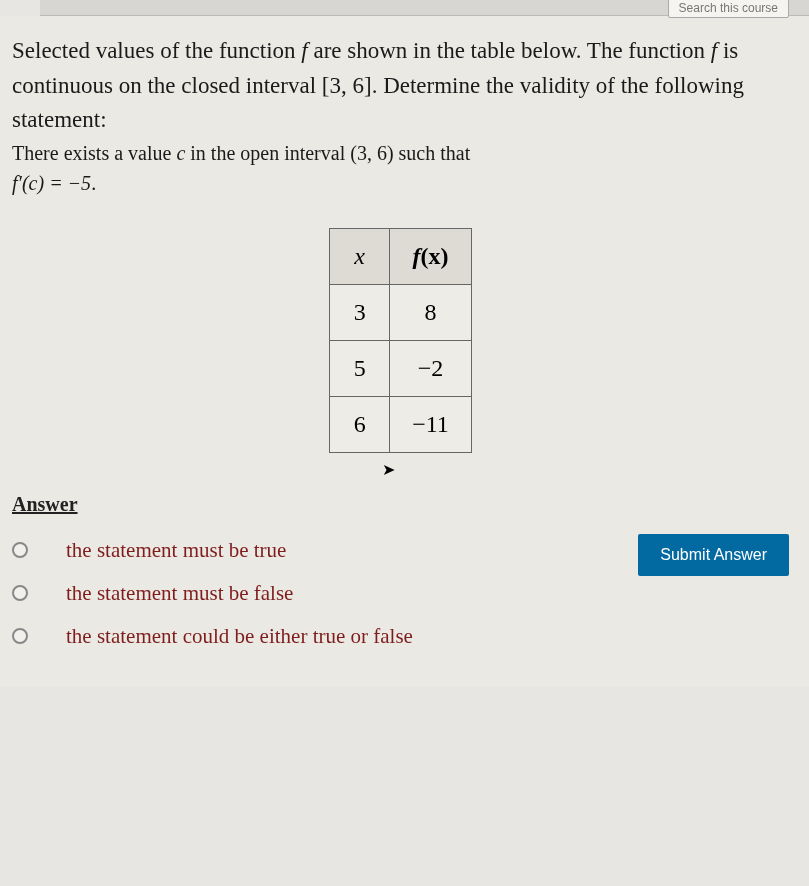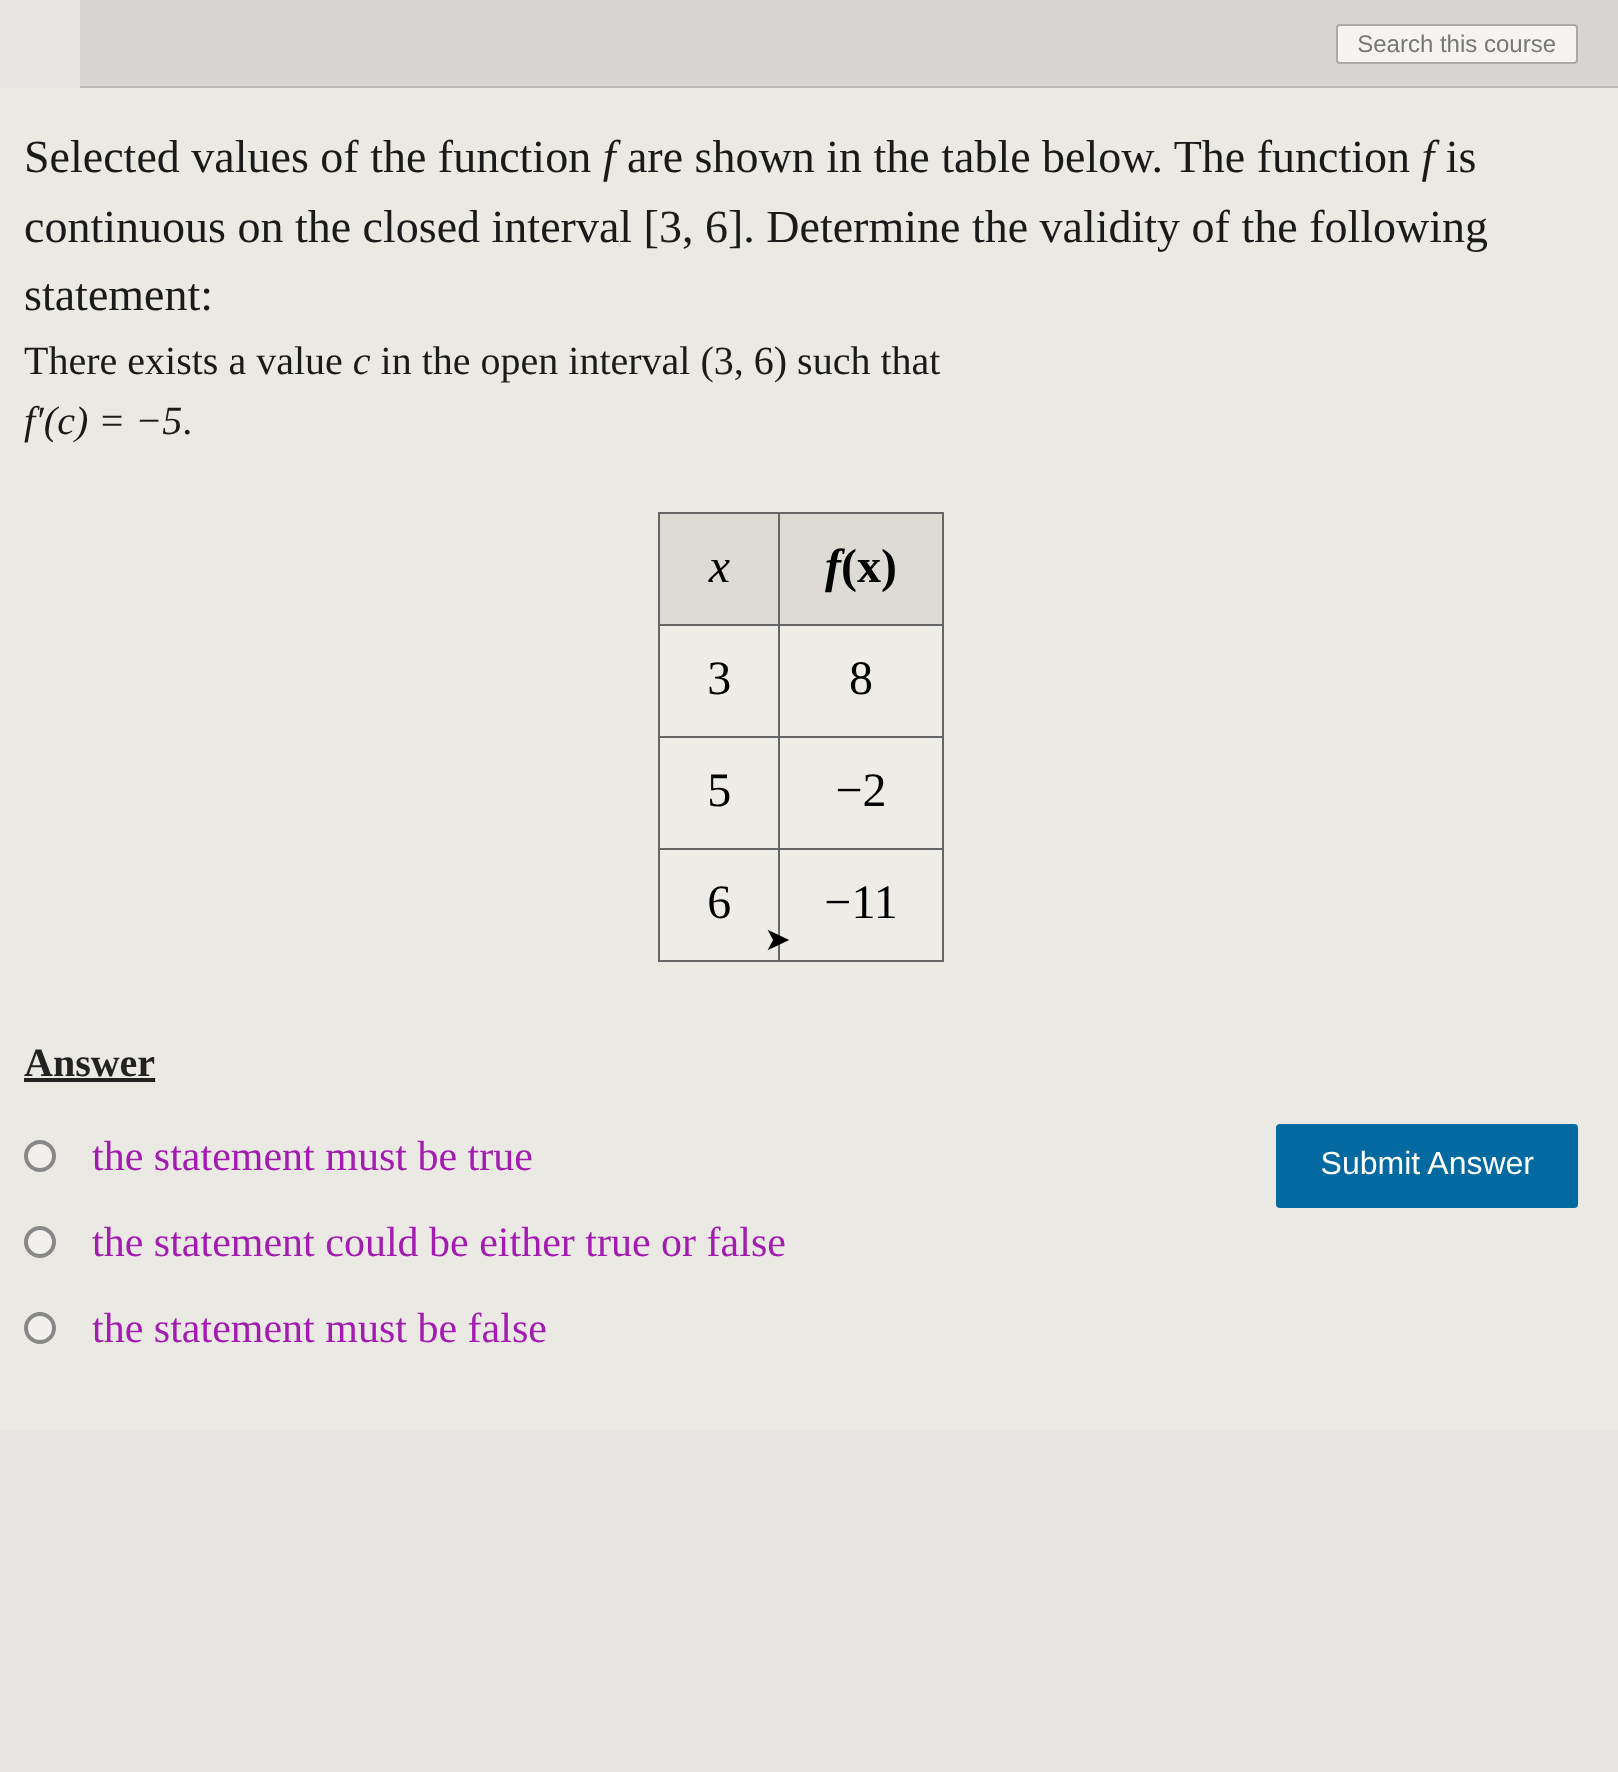--- a/index.html
+++ b/index.html
@@ -5,21 +5,21 @@
     * { box-sizing: border-box; margin: 0; padding: 0; }
     body {
       font-family: Georgia, 'Times New Roman', serif;
       background: #e8e6e2;
       width: 809px;
       height: 886px;
       overflow: hidden;
       position: relative;
     }
     .top-bar {
-      height: 44px;
+      height: 16px;
       background: #d8d6d2;
       border-bottom: 1px solid #bbb;
       display: flex;
       justify-content: flex-end;
       align-items: center;
       padding-right: 20px;
       margin-left: 40px;
     }
     .search-box {
       border: 1px solid #aaa;
@@ -87,22 +87,23 @@
       gap: 30px;
     }
     .options {
       flex: 1;
     }
     .option {
       display: flex;
       align-items: center;
       margin-bottom: 18px;
       font-size: 21px;
-      color: #a21caf;
+      color: #7f1d1d;
       cursor: pointer;
+      gap: 20px;
     }
     .radio {
       width: 16px;
       height: 16px;
       border: 2px solid #888;
       border-radius: 50%;
       margin-right: 18px;
       flex-shrink: 0;
       background: #f2f0ec;
     }
@@ -171,25 +172,25 @@
   <div class="answer-label">Answer</div>
 
   <div class="options-row">
     <div class="options">
       <div class="option">
         <span class="radio"></span>
         <span>the statement must be true</span>
       </div>
       <div class="option">
         <span class="radio"></span>
-        <span>the statement could be either true or false</span>
+        <span>the statement must be false</span>
       </div>
       <div class="option">
         <span class="radio"></span>
-        <span>the statement must be false</span>
+        <span>the statement could be either true or false</span>
       </div>
     </div>
     <button class="submit-btn">Submit Answer</button>
   </div>
 
 </div>
 
 <div class="cursor-arrow">➤</div>
 
 </body></html>

